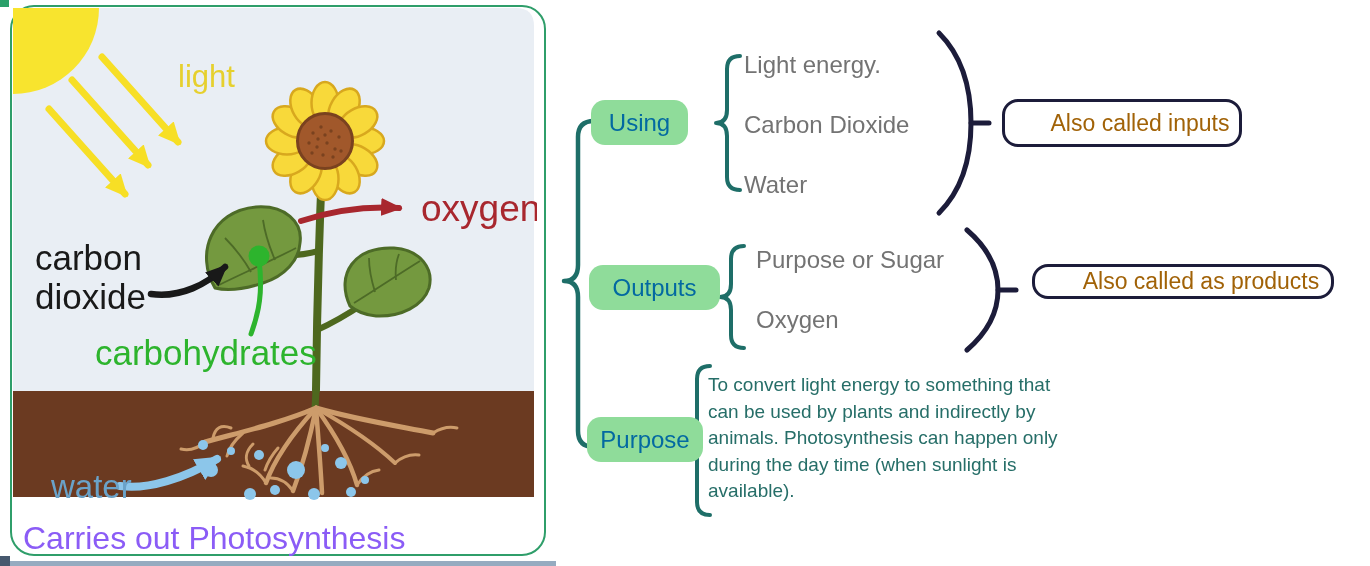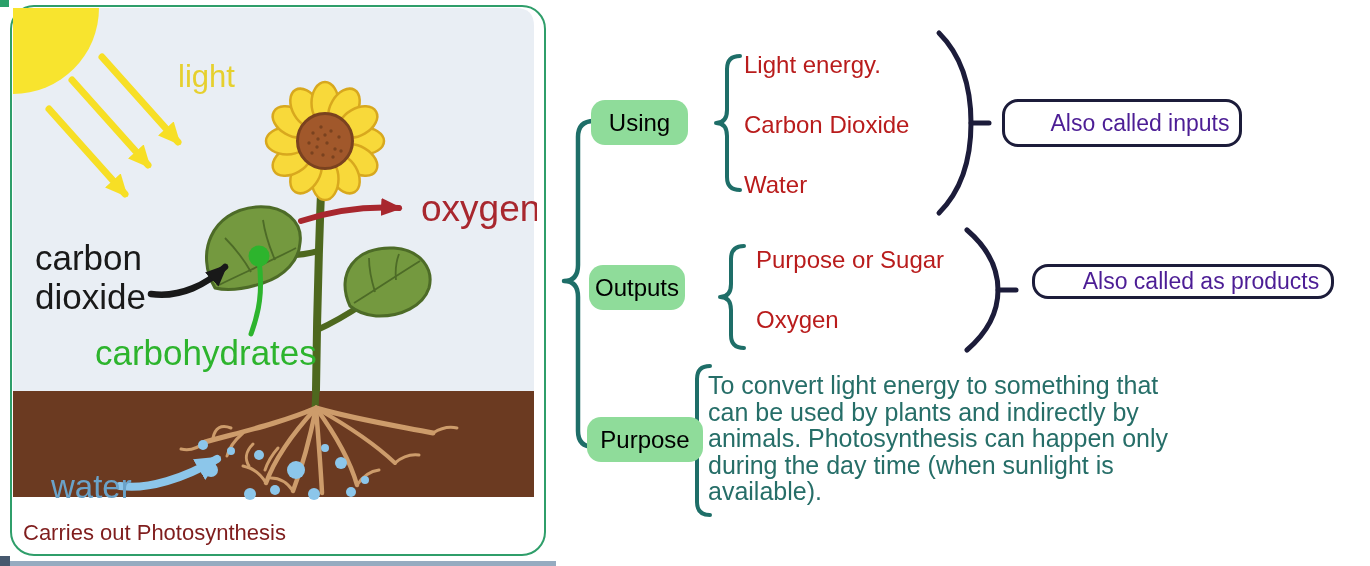--- a/index.html
+++ b/index.html
@@ -4,47 +4,47 @@
 <style>
   html,body{margin:0;padding:0;background:#ffffff;}
   body{width:1370px;height:566px;position:relative;overflow:hidden;
        font-family:"Liberation Sans",sans-serif;}
   .abs{position:absolute;}
 
   
   .figure-panel{left:10px;top:5px;width:536px;height:551px;background:#fff;
     border:2.5px solid #2f9e6a;border-radius:24px;box-sizing:border-box;}
   .figure-svg{left:13px;top:8px;}
-  .figure-caption{left:23px;top:520px;font-size:22px;color:#7f1d1d;white-space:nowrap;}
+  .figure-caption{left:23px;top:520px;font-size:32px;color:#8b5cf6;white-space:nowrap;}
 
   
   .corner-chip{left:0;top:0;width:9px;height:7px;background:#2aa06a;}
   .bottom-nub{left:0;top:556px;width:10px;height:10px;background:#46586e;}
   .bottom-strip{left:10px;top:561px;width:546px;height:5px;background:#96abc0;}
 
   
   .pill{background:#8fdc9a;border-radius:14px;display:flex;align-items:center;
-    justify-content:center;font-size:24px;color:#000000;}
+    justify-content:center;font-size:24px;color:#0369a1;}
   .pill-using{left:591px;top:100px;width:97px;height:45px;}
-  .pill-outputs{left:589px;top:265px;width:96px;height:45px;}
+  .pill-outputs{left:589px;top:265px;width:131px;height:45px;}
   .pill-purpose{left:587px;top:417px;width:116px;height:45px;}
 
-  .map-item{color:#b91c1c;font-size:24px;white-space:nowrap;}
+  .map-item{color:#737373;font-size:24px;white-space:nowrap;}
   .item-u0{left:744px;top:51px;}
   .item-u1{left:744px;top:111px;text-align:center;}
   .item-u2{left:744px;top:171px;}
   .item-o0{left:756px;top:246px;}
   .item-o1{left:756px;top:306px;}
 
-  .purpose-text{left:708px;top:372px;width:525px;color:#266e68;font-size:25px;
+  .purpose-text{left:708px;top:372px;width:525px;color:#266e68;font-size:19px;
     line-height:26.5px;white-space:pre-line;}
 
   .note-box{border:3px solid #1c1c3a;border-radius:16px;background:#fff;
     display:flex;align-items:center;justify-content:center;
-    font-size:23px;color:#4c1d95;box-sizing:border-box;white-space:nowrap;padding-left:36px;}
+    font-size:23px;color:#a16207;box-sizing:border-box;white-space:nowrap;padding-left:36px;}
   .note-inputs{left:1002px;top:99px;width:240px;height:48px;}
   .note-products{left:1032px;top:264px;width:302px;height:35px;}
 
   .connector-svg{left:0;top:0;pointer-events:none;}
 </style>
 </head>
 <body>
 
 <div class="abs figure-panel"></div>
 

